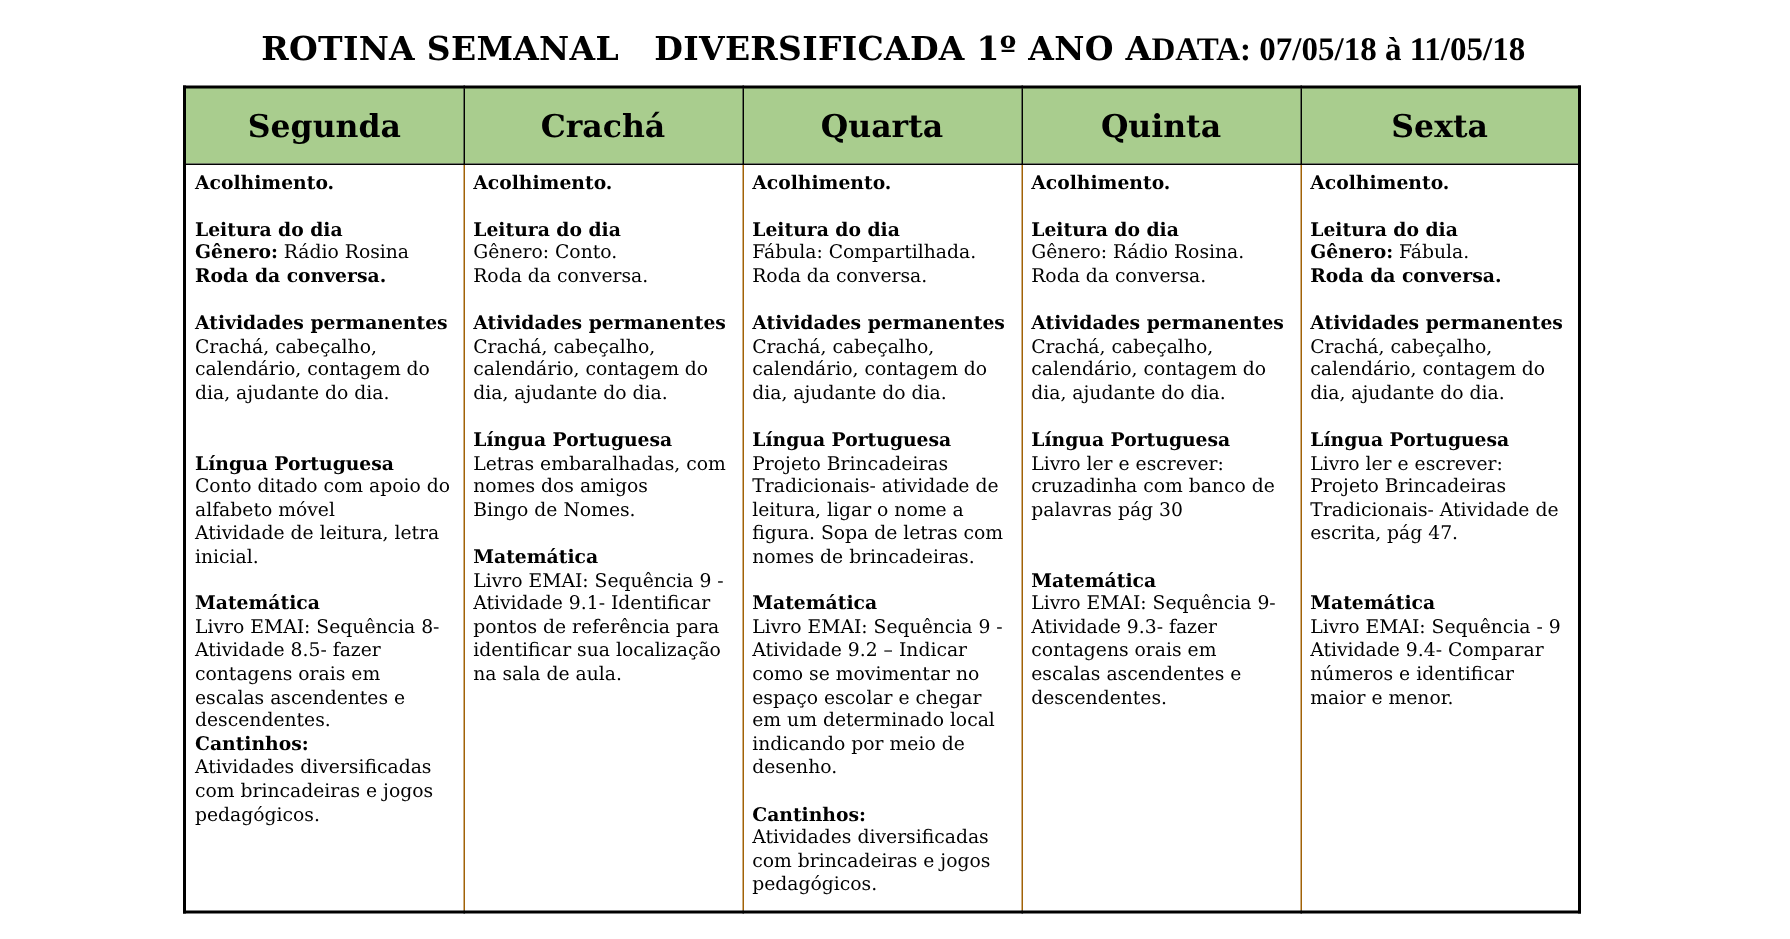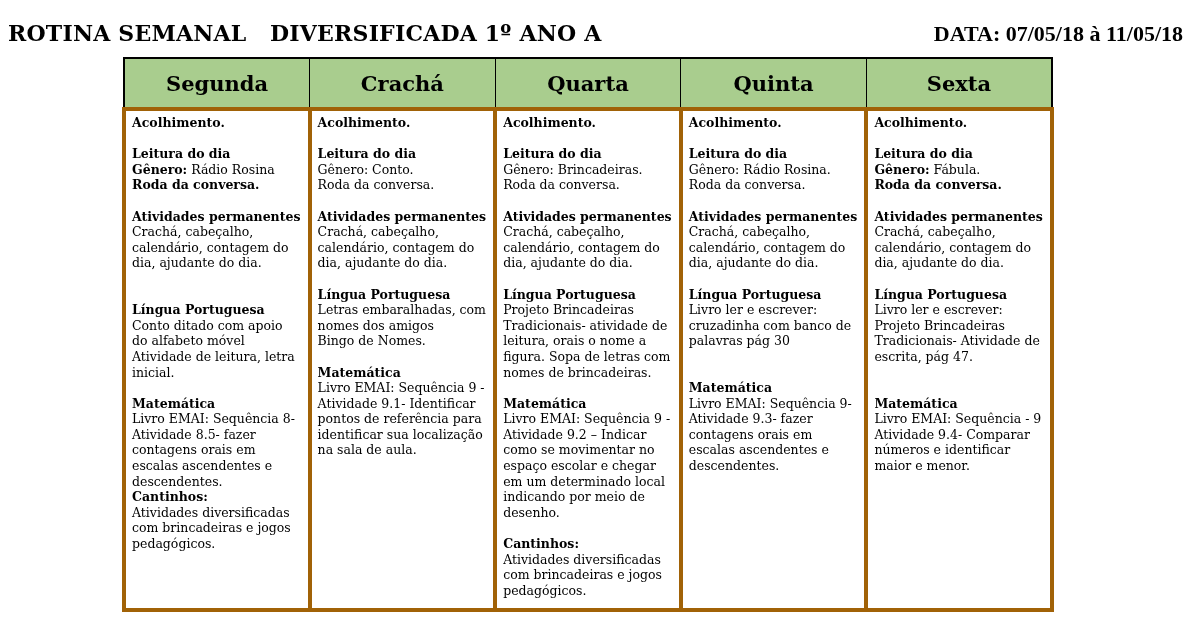--- a/index.html
+++ b/index.html
@@ -6,42 +6,42 @@
   html,body { width:1193px; height:626px; }
   body {
     background:#ffffff;
     font-family:"DejaVu Serif", serif;
     color:#000;
     position:relative;
     overflow:hidden;
   }
   .page-header{
     position:absolute; top:20px; left:8px; right:10px;
-    display:flex; justify-content:space-between; align-items:baseline;
+    display:flex; justify-content:center; align-items:baseline;
   }
   .doc-title{
     font-size:22px; font-weight:bold; white-space:pre; letter-spacing:0.2px;
   }
   .doc-date{
     font-size:22px; font-weight:bold; white-space:pre;font-family:Liberation Serif, serif;
   }
   table.schedule{
     position:absolute; left:122px; top:57px; width:932px;
     border-collapse:collapse; table-layout:fixed;
     border:2px solid #000;
   }
   table.schedule th{
     background:#a9cd8e;
     border:1px solid #000;
     height:51px;
     font-size:21px; font-weight:bold;
     text-align:center; vertical-align:middle;
   }
   table.schedule td{
-    border:4px solid #a16207;
+    border:1px solid #a16207;
     width:20%;
     vertical-align:top;
     padding:4px 6px 10px 6px;
     height:460px;
     font-size:12.5px;
     line-height:15.6px;
   }
   td .line{ min-height:15.6px; }
   td.day-5{ font-size:12px; line-height:14.6px; }
   td.day-5 .line{ min-height:14.6px; }
@@ -101,28 +101,28 @@
           <div class="line"><span>Letras embaralhadas, com nomes dos amigos</span></div>
           <div class="line"><span>Bingo de Nomes.</span></div>
           <div class="line">&nbsp;</div>
           <div class="line"><span class="b">Matemática</span></div>
           <div class="line"><span>Livro EMAI: Sequência 9 - Atividade 9.1- Identificar pontos de referência para identificar sua localização na sala de aula.</span></div>
         </td>
         <td class="cell day-3">
           <div class="line"><span class="b">Acolhimento.</span></div>
           <div class="line">&nbsp;</div>
           <div class="line"><span class="b">Leitura do dia</span></div>
-          <div class="line"><span>Gênero: Brincadeiras.</span></div>
+          <div class="line"><span>Fábula: Compartilhada.</span></div>
           <div class="line"><span>Roda da conversa.</span></div>
           <div class="line">&nbsp;</div>
           <div class="line"><span class="b">Atividades permanentes</span></div>
           <div class="line"><span>Crachá, cabeçalho, calendário, contagem do dia, ajudante do dia.</span></div>
           <div class="line">&nbsp;</div>
           <div class="line"><span class="b">Língua Portuguesa</span></div>
-          <div class="line"><span>Projeto Brincadeiras Tradicionais- atividade de leitura, orais o nome a figura. Sopa de letras com nomes de brincadeiras.</span></div>
+          <div class="line"><span>Projeto Brincadeiras Tradicionais- atividade de leitura, ligar o nome a figura. Sopa de letras com nomes de brincadeiras.</span></div>
           <div class="line">&nbsp;</div>
           <div class="line"><span class="b">Matemática</span></div>
           <div class="line"><span>Livro EMAI: Sequência 9 - Atividade 9.2 – Indicar como se movimentar no espaço escolar e chegar em um determinado local indicando por meio de desenho.</span></div>
           <div class="line">&nbsp;</div>
           <div class="line"><span class="b">Cantinhos:</span></div>
           <div class="line"><span>Atividades diversificadas com brincadeiras e jogos pedagógicos.</span></div>
         </td>
         <td class="cell day-4">
           <div class="line"><span class="b">Acolhimento.</span></div>
           <div class="line">&nbsp;</div>

